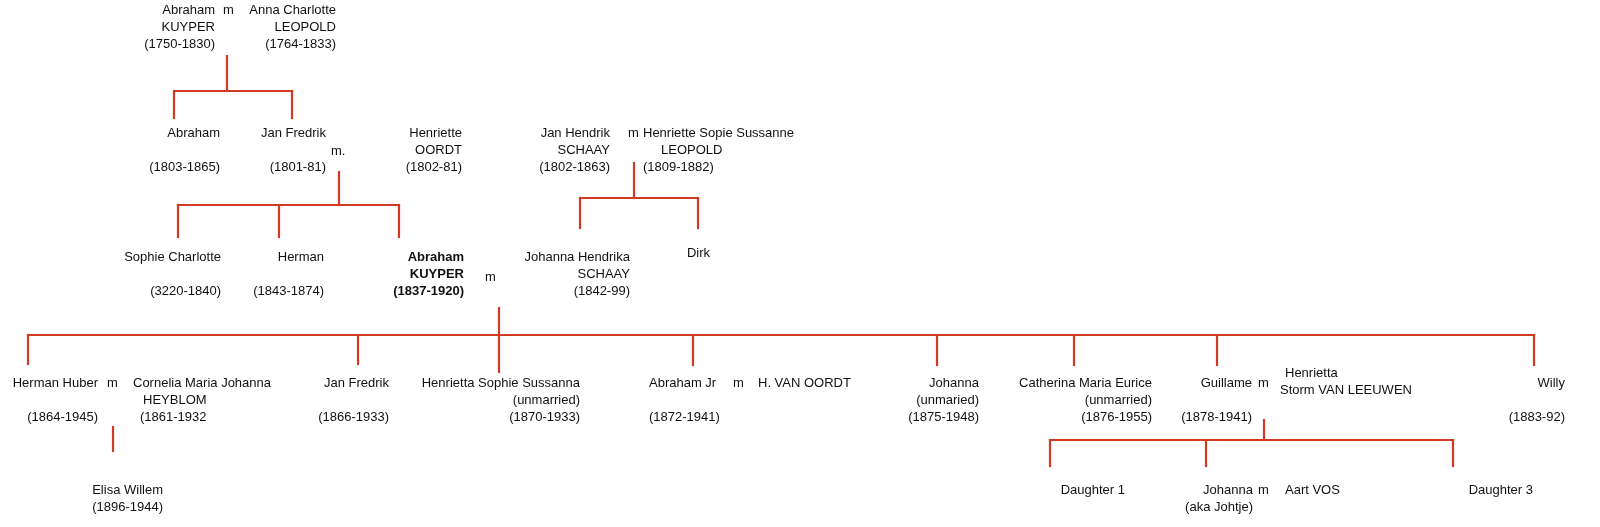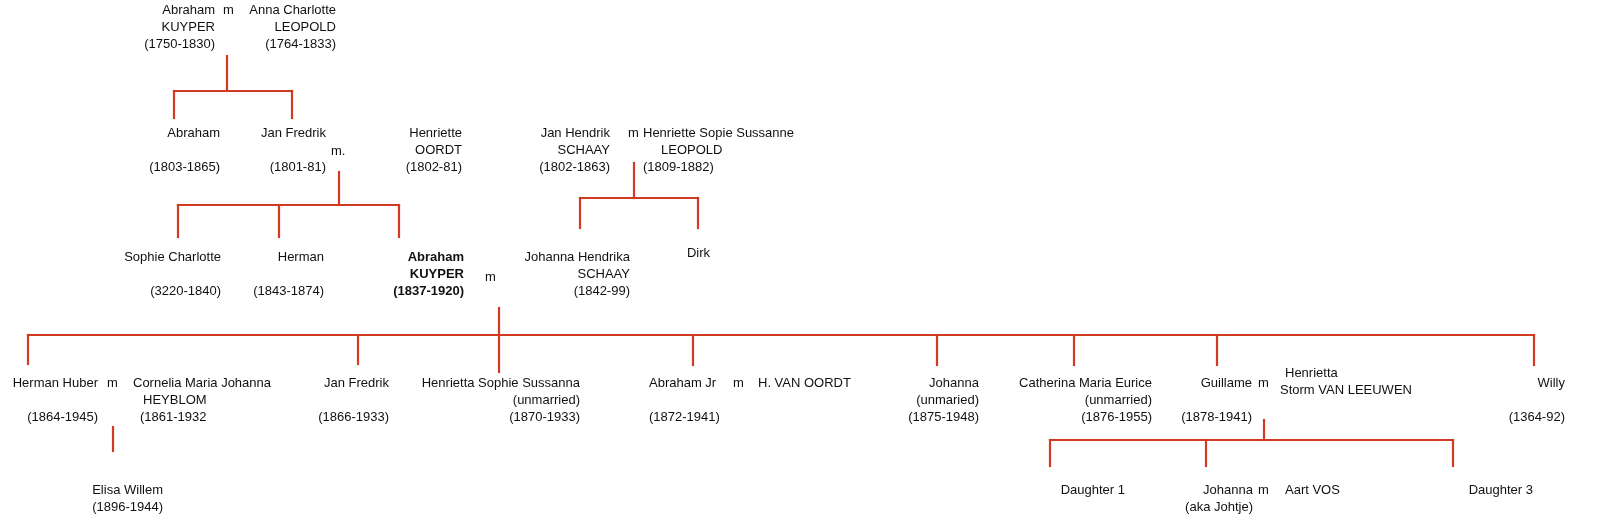--- a/index.html
+++ b/index.html
@@ -160,21 +160,21 @@
   <div>(1878-1941)</div>
 </div>
 <div class="t l" style="left:1258px;top:374px">m</div>
 <div class="t l" style="left:1285px;top:364px">
   <div>Henrietta</div>
   <div style="margin-left:-5px">Storm VAN LEEUWEN</div>
 </div>
 <div class="t" style="left:1495px;top:374px;width:70px">
   <div>Willy</div>
   <div style="height:17px"></div>
-  <div>(1364-92)</div>
+  <div>(1883-92)</div>
 </div>
 
 <div class="t" style="left:63px;top:481px;width:100px">
   <div>Elisa Willem</div>
   <div>(1896-1944)</div>
 </div>
 <div class="t" style="left:1035px;top:481px;width:90px">
   <div>Daughter 1</div>
 </div>
 <div class="t" style="left:1163px;top:481px;width:90px">

